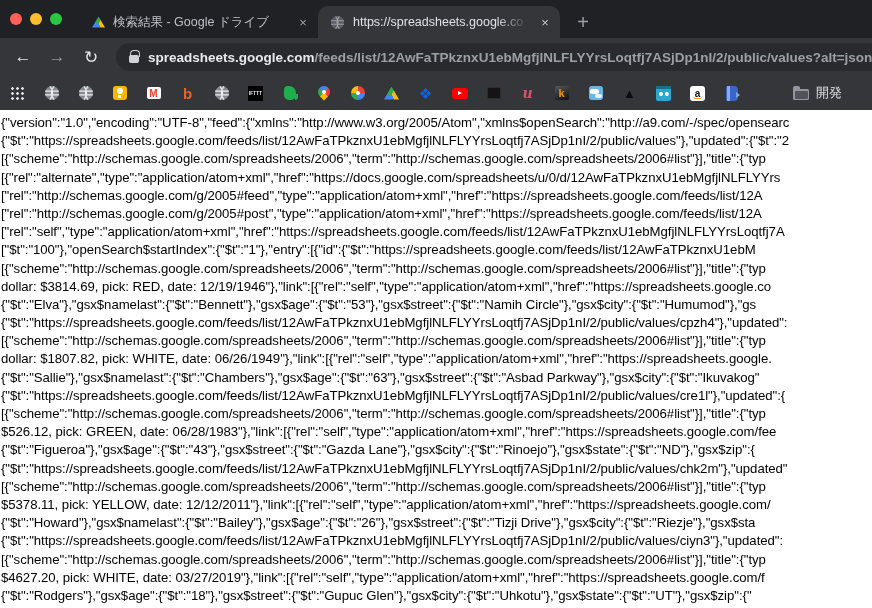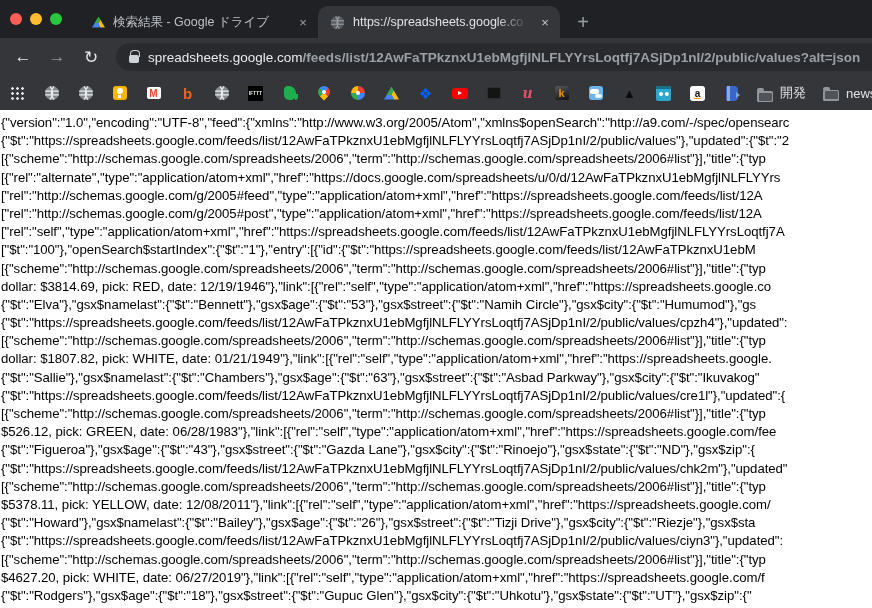--- a/index.html
+++ b/index.html
@@ -30,26 +30,26 @@
   .toolbar { height:38px; background:#35363a; display:flex; align-items:center; padding-left:6px; }
   .navbtn { width:30px; height:30px; display:flex; align-items:center; justify-content:center;
             font-size:17px; color:#e4e6e9; margin:0 2px; }
   .navbtn.fwd { color:#94989d; }
   .urlbar { flex:1; height:28px; background:#282a2d; border-radius:14px 0 0 14px; display:flex;
             align-items:center; padding-left:11px; margin-left:8px; overflow:hidden; }
   .lock { width:10px; height:8px; border-radius:2px; background:#cfd2d6; position:relative; margin:3px 9px 0 2px; flex:none; }
   .lock::before { content:""; position:absolute; top:-5px; left:1.2px; width:7.5px; height:6px;
                   border:1.8px solid #cfd2d6; border-bottom:none; border-radius:4px 4px 0 0; }
   .url-text { font-size:13.5px; white-space:nowrap; overflow:hidden; }
-  .url-domain { color:#e8eaed; font-weight:400;text-align:right; }
+  .url-domain { color:#e8eaed; font-weight:700;text-align:right; }
   .url-path { color:#9aa0a6;font-weight:bold; }
   
   .bookmarks { height:34px; background:#35363a; display:flex; align-items:center; padding:0 6px 0 9px; gap:17px; }
   .bm { width:17px; height:17px; display:flex; align-items:center; justify-content:center; flex:none; cursor:pointer; }
-  .bm-folder { display:flex; align-items:flex-end; gap:7px; cursor:pointer; }
+  .bm-folder { display:flex; align-items:center; gap:7px; cursor:pointer;margin-left:36px; }
   .bm-label { color:#e0e2e5; font-size:13px; white-space:nowrap; }
   
   .i-apps { width:15px; height:15px; background-image:radial-gradient(#e1e3e6 1.2px, transparent 1.5px); background-size:5px 5px; }
   .i-keep { width:14px; height:14px; background:#f7b600; border-radius:3px; position:relative; }
   .i-keep::before { content:""; position:absolute; top:2px; left:4px; width:6px; height:6px; background:#fff; border-radius:50%; }
   .i-keep::after { content:""; position:absolute; top:8.5px; left:5.5px; width:3px; height:3px; background:#fff; }
   .i-gmail { width:14px; height:12px; background:#fff; border-radius:2px; color:#ea4335; font-weight:bold; font-size:10px;
              display:flex; align-items:center; justify-content:center; }
   .i-bitly { color:#ee6123; font-weight:bold; font-size:15px; }
   .i-ifttt { width:15px; height:15px; background:#000; color:#fff; font-size:4.5px; font-weight:bold; letter-spacing:.3px;
@@ -237,30 +237,30 @@
       <div class="line">[{"rel":"alternate","type":"application/atom+xml","href":"https://docs.google.com/spreadsheets/u/0/d/12AwFaTPkznxU1ebMgfjlNLFLYYrs</div>
       <div class="line">["rel":"http://schemas.google.com/g/2005#feed","type":"application/atom+xml","href":"https://spreadsheets.google.com/feeds/list/12A</div>
       <div class="line">["rel":"http://schemas.google.com/g/2005#post","type":"application/atom+xml","href":"https://spreadsheets.google.com/feeds/list/12A</div>
       <div class="line">["rel":"self","type":"application/atom+xml","href":"https://spreadsheets.google.com/feeds/list/12AwFaTPkznxU1ebMgfjlNLFLYYrsLoqtfj7A</div>
       <div class="line">["$t":"100"},"openSearch$startIndex":{"$t":"1"},"entry":[{"id":{"$t":"https://spreadsheets.google.com/feeds/list/12AwFaTPkznxU1ebM</div>
       <div class="line">[{"scheme":"http://schemas.google.com/spreadsheets/2006","term":"http://schemas.google.com/spreadsheets/2006#list"}],"title":{"typ</div>
       <div class="line">dollar: $3814.69, pick: RED, date: 12/19/1946"},"link":[{"rel":"self","type":"application/atom+xml","href":"https://spreadsheets.google.co</div>
       <div class="line">{"$t":"Elva"},"gsx$namelast":{"$t":"Bennett"},"gsx$age":{"$t":"53"},"gsx$street":{"$t":"Namih Circle"},"gsx$city":{"$t":"Humumod"},"gs</div>
       <div class="line">{"$t":"https://spreadsheets.google.com/feeds/list/12AwFaTPkznxU1ebMgfjlNLFLYYrsLoqtfj7ASjDp1nI/2/public/values/cpzh4"},"updated":</div>
       <div class="line">[{"scheme":"http://schemas.google.com/spreadsheets/2006","term":"http://schemas.google.com/spreadsheets/2006#list"}],"title":{"typ</div>
-      <div class="line">dollar: $1807.82, pick: WHITE, date: 01/21/1949"},"link":[{"rel":"self","type":"application/atom+xml","href":"https://spreadsheets.google.</div>
+      <div class="line">dollar: $1807.82, pick: WHITE, date: 06/26/1949"},"link":[{"rel":"self","type":"application/atom+xml","href":"https://spreadsheets.google.</div>
       <div class="line">{"$t":"Sallie"},"gsx$namelast":{"$t":"Chambers"},"gsx$age":{"$t":"63"},"gsx$street":{"$t":"Asbad Parkway"},"gsx$city":{"$t":"Ikuvakog"</div>
       <div class="line">{"$t":"https://spreadsheets.google.com/feeds/list/12AwFaTPkznxU1ebMgfjlNLFLYYrsLoqtfj7ASjDp1nI/2/public/values/cre1l"},"updated":{</div>
       <div class="line">[{"scheme":"http://schemas.google.com/spreadsheets/2006","term":"http://schemas.google.com/spreadsheets/2006#list"}],"title":{"typ</div>
       <div class="line">$526.12, pick: GREEN, date: 06/28/1983"},"link":[{"rel":"self","type":"application/atom+xml","href":"https://spreadsheets.google.com/fee</div>
       <div class="line">{"$t":"Figueroa"},"gsx$age":{"$t":"43"},"gsx$street":{"$t":"Gazda Lane"},"gsx$city":{"$t":"Rinoejo"},"gsx$state":{"$t":"ND"},"gsx$zip":{</div>
       <div class="line">{"$t":"https://spreadsheets.google.com/feeds/list/12AwFaTPkznxU1ebMgfjlNLFLYYrsLoqtfj7ASjDp1nI/2/public/values/chk2m"},"updated"</div>
       <div class="line">[{"scheme":"http://schemas.google.com/spreadsheets/2006","term":"http://schemas.google.com/spreadsheets/2006#list"}],"title":{"typ</div>
-      <div class="line">$5378.11, pick: YELLOW, date: 12/08/2011"},"link":[{"rel":"self","type":"application/atom+xml","href":"https://spreadsheets.google.com/</div>
+      <div class="line">$5378.11, pick: YELLOW, date: 12/12/2011"},"link":[{"rel":"self","type":"application/atom+xml","href":"https://spreadsheets.google.com/</div>
       <div class="line">{"$t":"Howard"},"gsx$namelast":{"$t":"Bailey"},"gsx$age":{"$t":"26"},"gsx$street":{"$t":"Tizji Drive"},"gsx$city":{"$t":"Riezje"},"gsx$sta</div>
       <div class="line">{"$t":"https://spreadsheets.google.com/feeds/list/12AwFaTPkznxU1ebMgfjlNLFLYYrsLoqtfj7ASjDp1nI/2/public/values/ciyn3"},"updated":</div>
       <div class="line">[{"scheme":"http://schemas.google.com/spreadsheets/2006","term":"http://schemas.google.com/spreadsheets/2006#list"}],"title":{"typ</div>
-      <div class="line">$4627.20, pick: WHITE, date: 06/27/2019"},"link":[{"rel":"self","type":"application/atom+xml","href":"https://spreadsheets.google.com/f</div>
+      <div class="line">$4627.20, pick: WHITE, date: 03/27/2019"},"link":[{"rel":"self","type":"application/atom+xml","href":"https://spreadsheets.google.com/f</div>
       <div class="line">{"$t":"Rodgers"},"gsx$age":{"$t":"18"},"gsx$street":{"$t":"Gupuc Glen"},"gsx$city":{"$t":"Uhkotu"},"gsx$state":{"$t":"UT"},"gsx$zip":{"</div>
       <div class="line">{"$t":"https://spreadsheets.google.com/feeds/list/12AwFaTPkznxU1ebMgfjlNLFLYYrsLoqtfj7ASjDp1nI/2/public/values/cokwr"},"updated"</div>
     </div>
 
 </div>
 
 </body></html>

